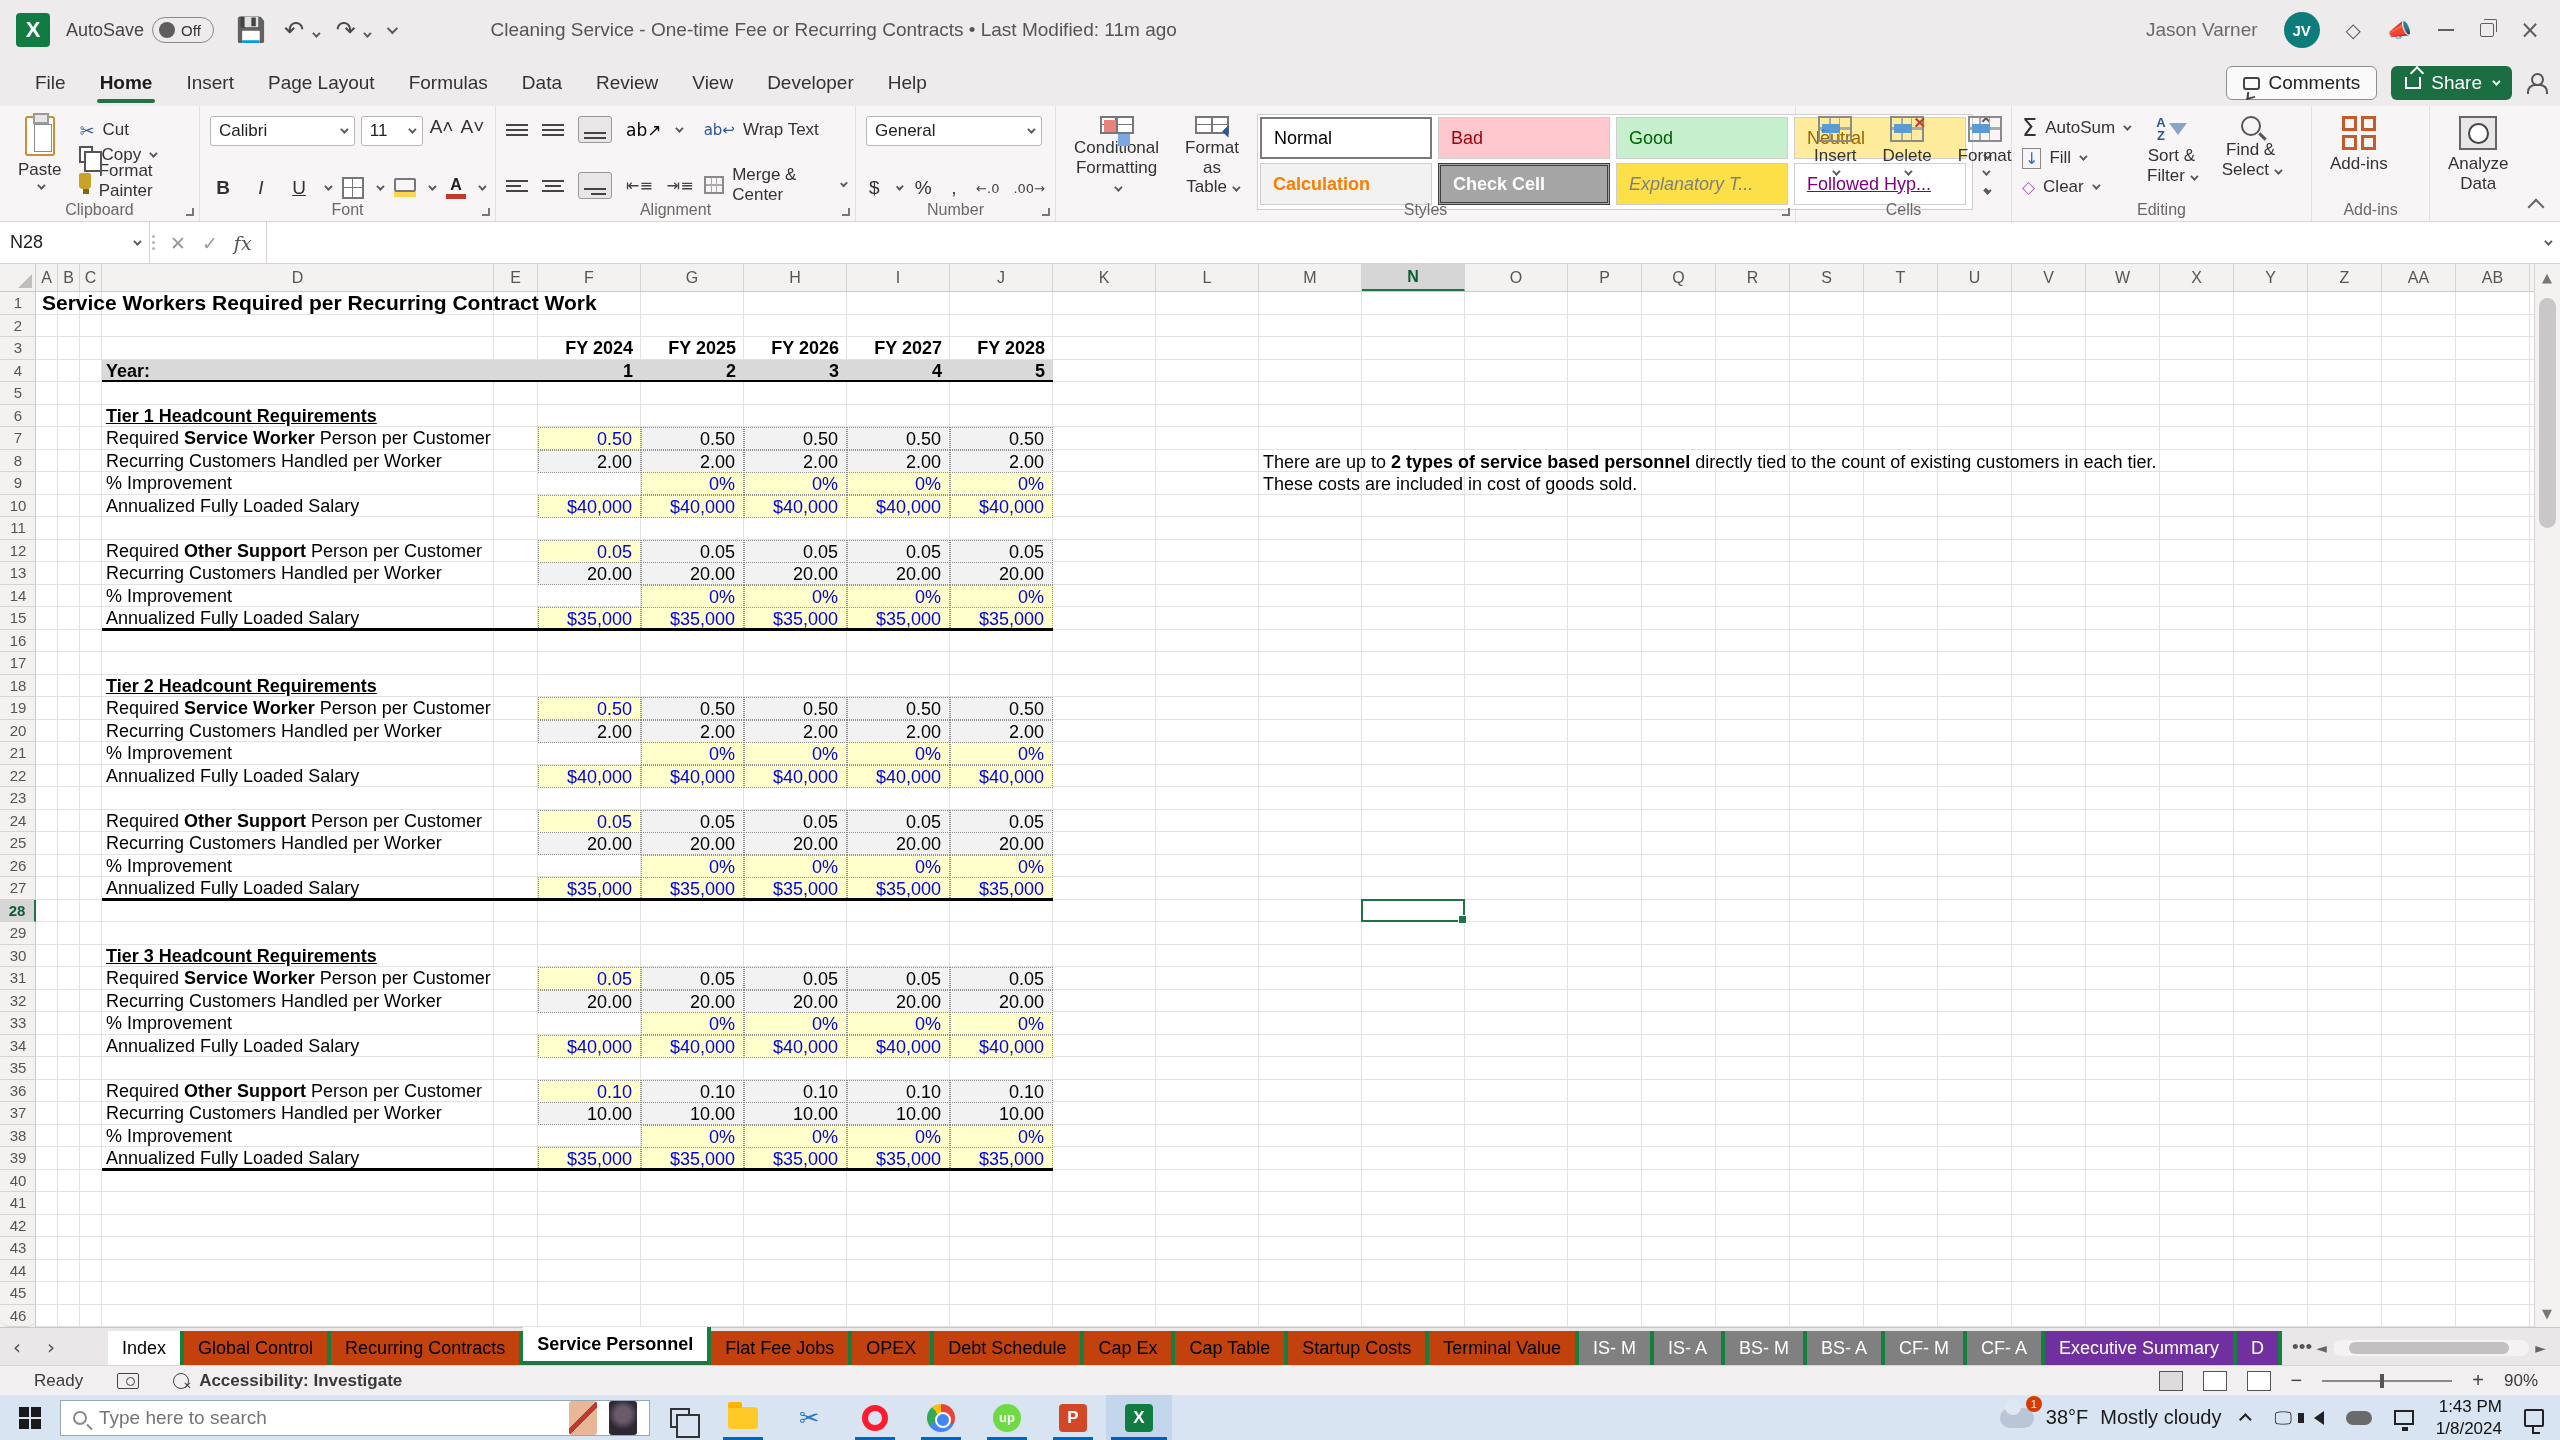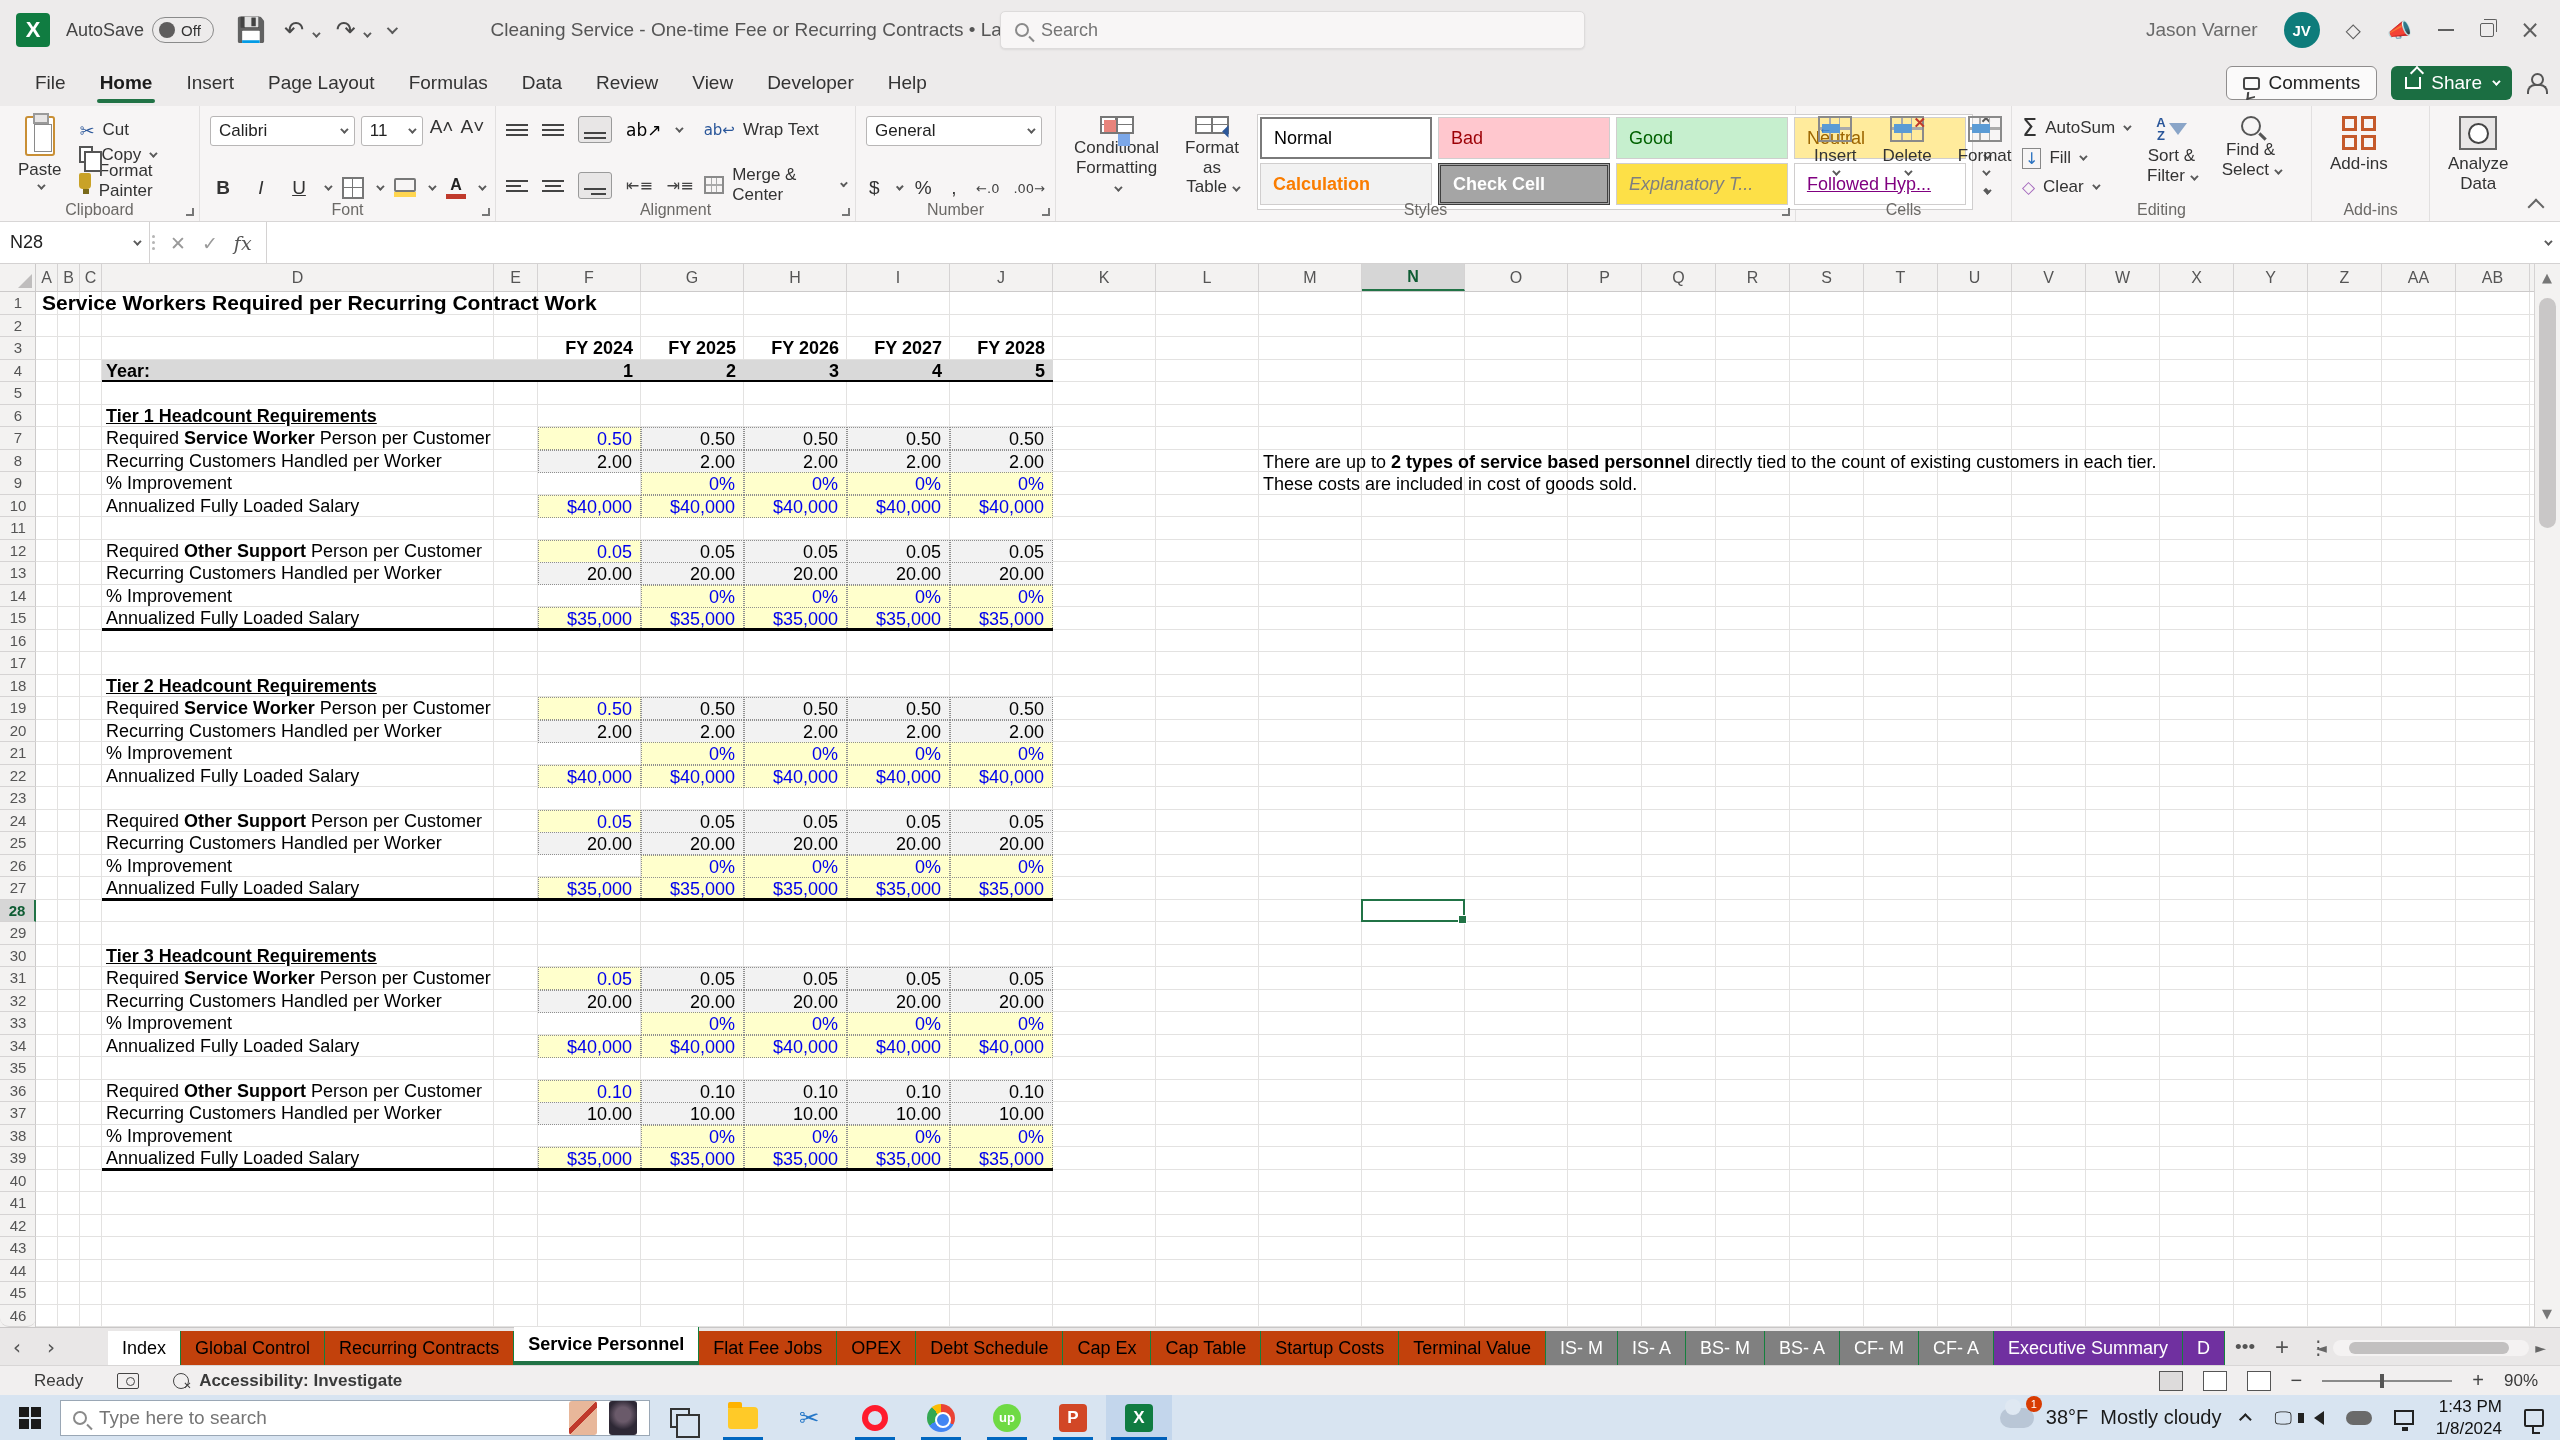--- a/index.html
+++ b/index.html
@@ -139,21 +139,21 @@
   .note-line { position:absolute; font-size:18px; color:#000; white-space:nowrap; }
   #sel-box { position:absolute; border:2px solid #217346; background:transparent; }
   #sel-box::after { content:""; position:absolute; right:-4px; bottom:-4px; width:7px; height:7px; background:#217346; border:1px solid #fff; }
   #v-scroll { position:absolute; right:0; top:264px; width:26px; height:1063px; background:#F3F2F1; border-left:1px solid #D5D3D3; }
   #v-thumb { position:absolute; left:4px; top:34px; width:17px; height:230px; background:#C9C7C7; border-radius:9px; }
   #v-scroll .arr { position:absolute; left:7px; font-size:13px; color:#777; }
 
   
   #tabstrip { position:absolute; left:0; top:1327px; width:2560px; height:38px; background:#E9E7E7; border-top:1px solid #C9C7C7; display:flex; align-items:flex-end; }
   .tab-nav { width:34px; height:100%; display:flex; align-items:center; justify-content:center; color:#555; font-size:20px; }
-  .sheet-tab { height:34px; display:flex; align-items:center; padding:0 14px; font-size:18px; border-right:1px solid #15803d; white-space:nowrap; }
+  .sheet-tab { height:34px; display:flex; align-items:center; padding:0 14px; font-size:18px; border-right:4px solid #15803d; white-space:nowrap; }
   .sheet-tab.t-white { background:#FFFFFF; color:#000; }
   .sheet-tab.t-yellow { background:#c2410c; color:#000; }
   .sheet-tab.t-gray { background:#808080; color:#fff; }
   .sheet-tab.t-purple { background:#7030A0; color:#fff; }
   .sheet-tab.t-active { background:#FFFFFF; color:#000; font-weight:bold; border-bottom:4px solid #217346; height:38px; }
   .strip-ic { color:#555; font-size:19px; padding:0 10px; height:100%; display:flex; align-items:center; }
   #h-scroll { position:absolute; right:14px; bottom:8px; width:230px; height:18px; display:flex; align-items:center; gap:6px; }
   #h-scroll .tr { flex:1; height:16px; background:#F4F2F2; border-radius:8px; position:relative; }
   #h-scroll .th { position:absolute; left:16px; top:2px; width:160px; height:12px; background:#C2C0C0; border-radius:6px; }
 
@@ -227,24 +227,20 @@
       <span class="as-off">Off</span>
     </span>
   </div>
   <div class="qat">
     <span class="ic glyph">💾</span>
     <span class="ic glyph">↶ <span class="chev sm"></span></span>
     <span class="ic glyph">↷ <span class="chev sm"></span></span>
     <span class="chev"></span>
   </div>
   <div id="doc-title">Cleaning Service - One-time Fee or Recurring Contracts • Last Modified: 11m ago</div>
-  <div id="tb-search">
-    <span class="mag"></span>
-    <input placeholder="Search" style="">
-  </div>
   <div id="tb-right">
     <span id="user-name">Jason Varner</span>
     <span id="avatar">JV</span>
     <span class="tb-ico glyph">◇</span>
     <span class="tb-ico glyph">📣</span>
     <span class="win-min"></span>
     <span class="win-restore"></span>
     <span class="win-close glyph">×</span>
   </div>
 </div>

